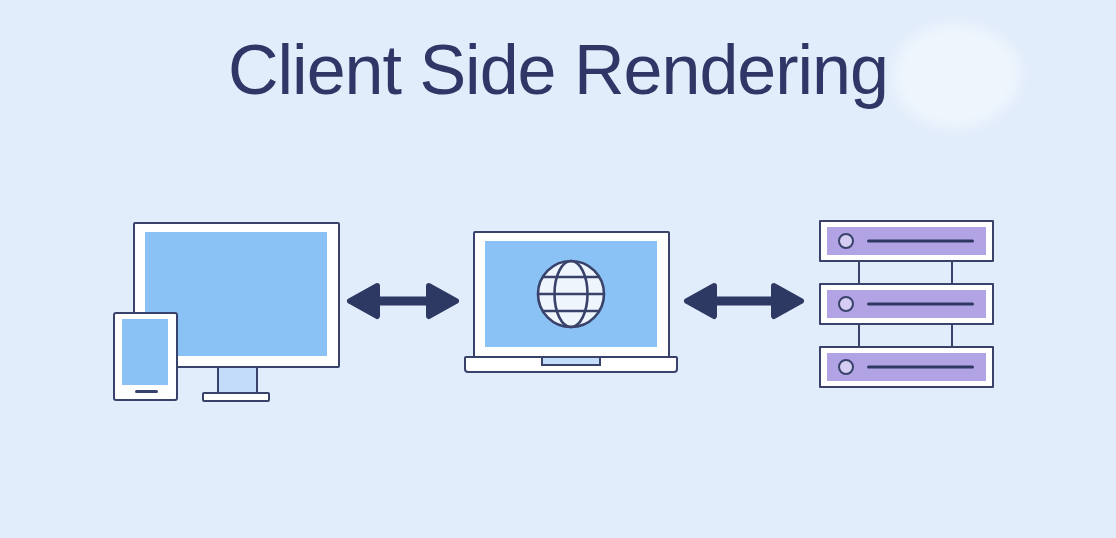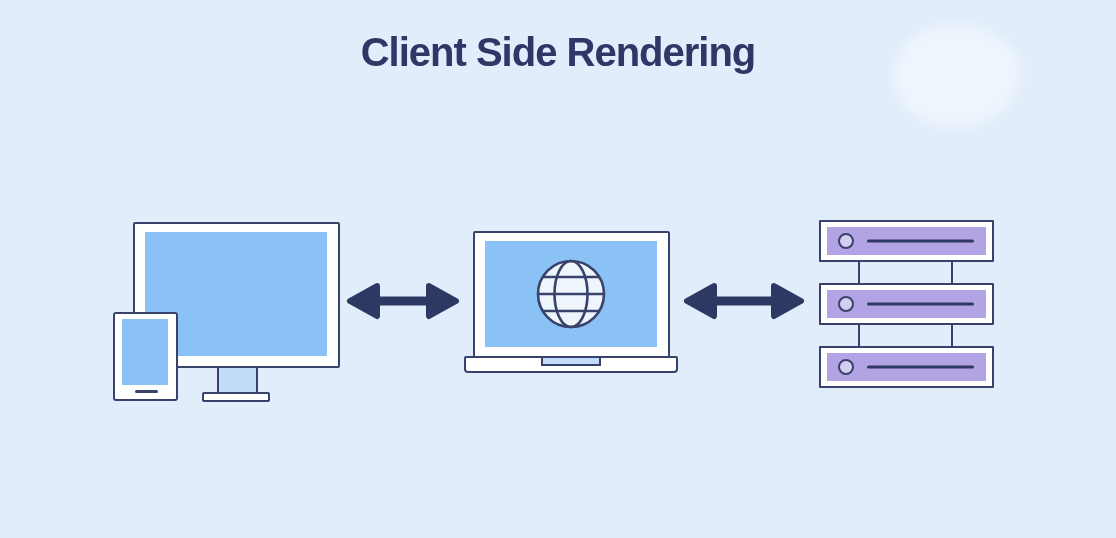--- a/index.html
+++ b/index.html
@@ -15,22 +15,22 @@
     overflow: hidden;
     background: var(--background, #e1edfb);
   }
   .title {
     position: absolute;
     left: 0;
     top: 30px;
     width: 100%;
     margin: 0;
     text-align: center;
-    font-size: 40px;
-    font-weight: 700;
+    font-size: 70px;
+    font-weight: 400;
     letter-spacing: -1px;
     color: var(--title, #2e3766);
   }
   .blob {
     position: absolute;
     left: 893px;
     top: 24px;
     width: 128px;
     height: 104px;
     background: rgba(255,255,255,0.45);

